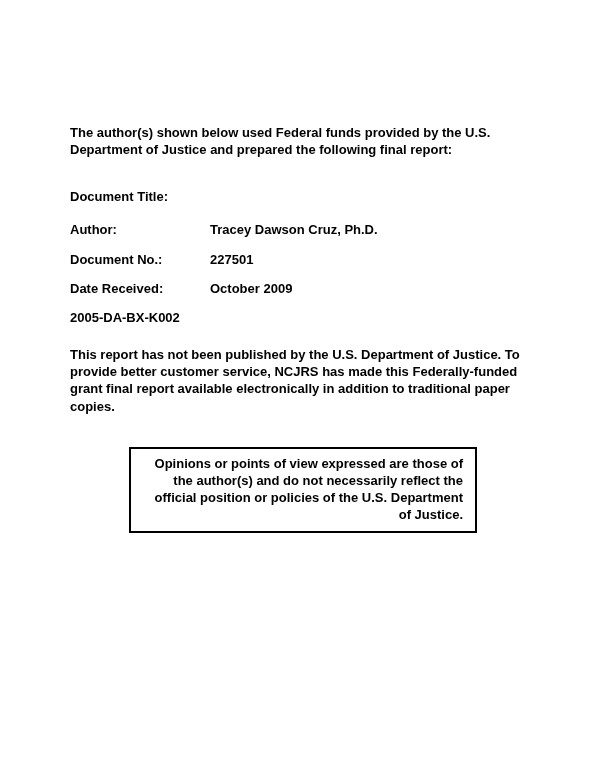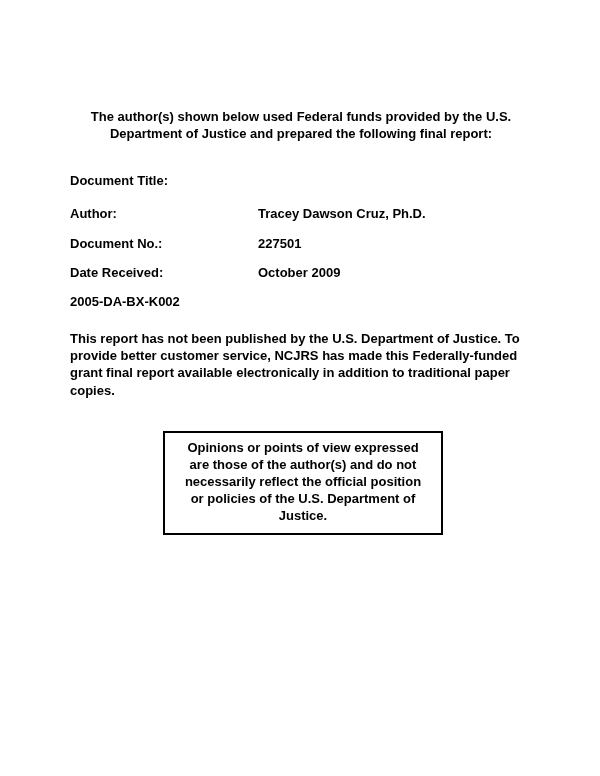--- a/index.html
+++ b/index.html
@@ -16,51 +16,49 @@
     box-sizing: border-box;
     padding: 108px 64px 0 70px;
     color: #000000;
     font-family: "Liberation Sans", "DejaVu Sans", sans-serif;
     font-weight: bold;
     font-size: 13px;
     line-height: 1.32;
     overflow: hidden;
   }
   .intro {
-    margin: 0 0 30px 0;
+    margin: 16px 0 30px 0;
     max-width: 462px;
-    text-align: center;
   }
   .field-row {
     display: flex;
     align-items: flex-start;
     margin-bottom: 12px;
-    gap: 48px;
   }
   .field-row.title-row {
     margin-bottom: 16px;
   }
   .field-label {
     flex: 0 0 140px;
   }
   .field-value {
     flex: 0 1 auto;
     max-width: 305px;
   }
   .body-par {
     margin: 20px 0 5px 0;
     max-width: 466px;
   }
   .disclaimer-box {
     box-sizing: border-box;
-    width: 280px;
+    width: 348px;
     margin: 32px auto 0 auto;
     border: 2px solid #000000;
     padding: 6px 12px 8px 12px;
-    text-align: center;
+    text-align: right;
   }
 </style>
 </head>
 <body>
 
 <div class="page">
 
   <p class="intro">The author(s) shown below used Federal funds provided by the U.S. Department of Justice and prepared the following final report:</p>
 
   <div class="field-row title-row">

